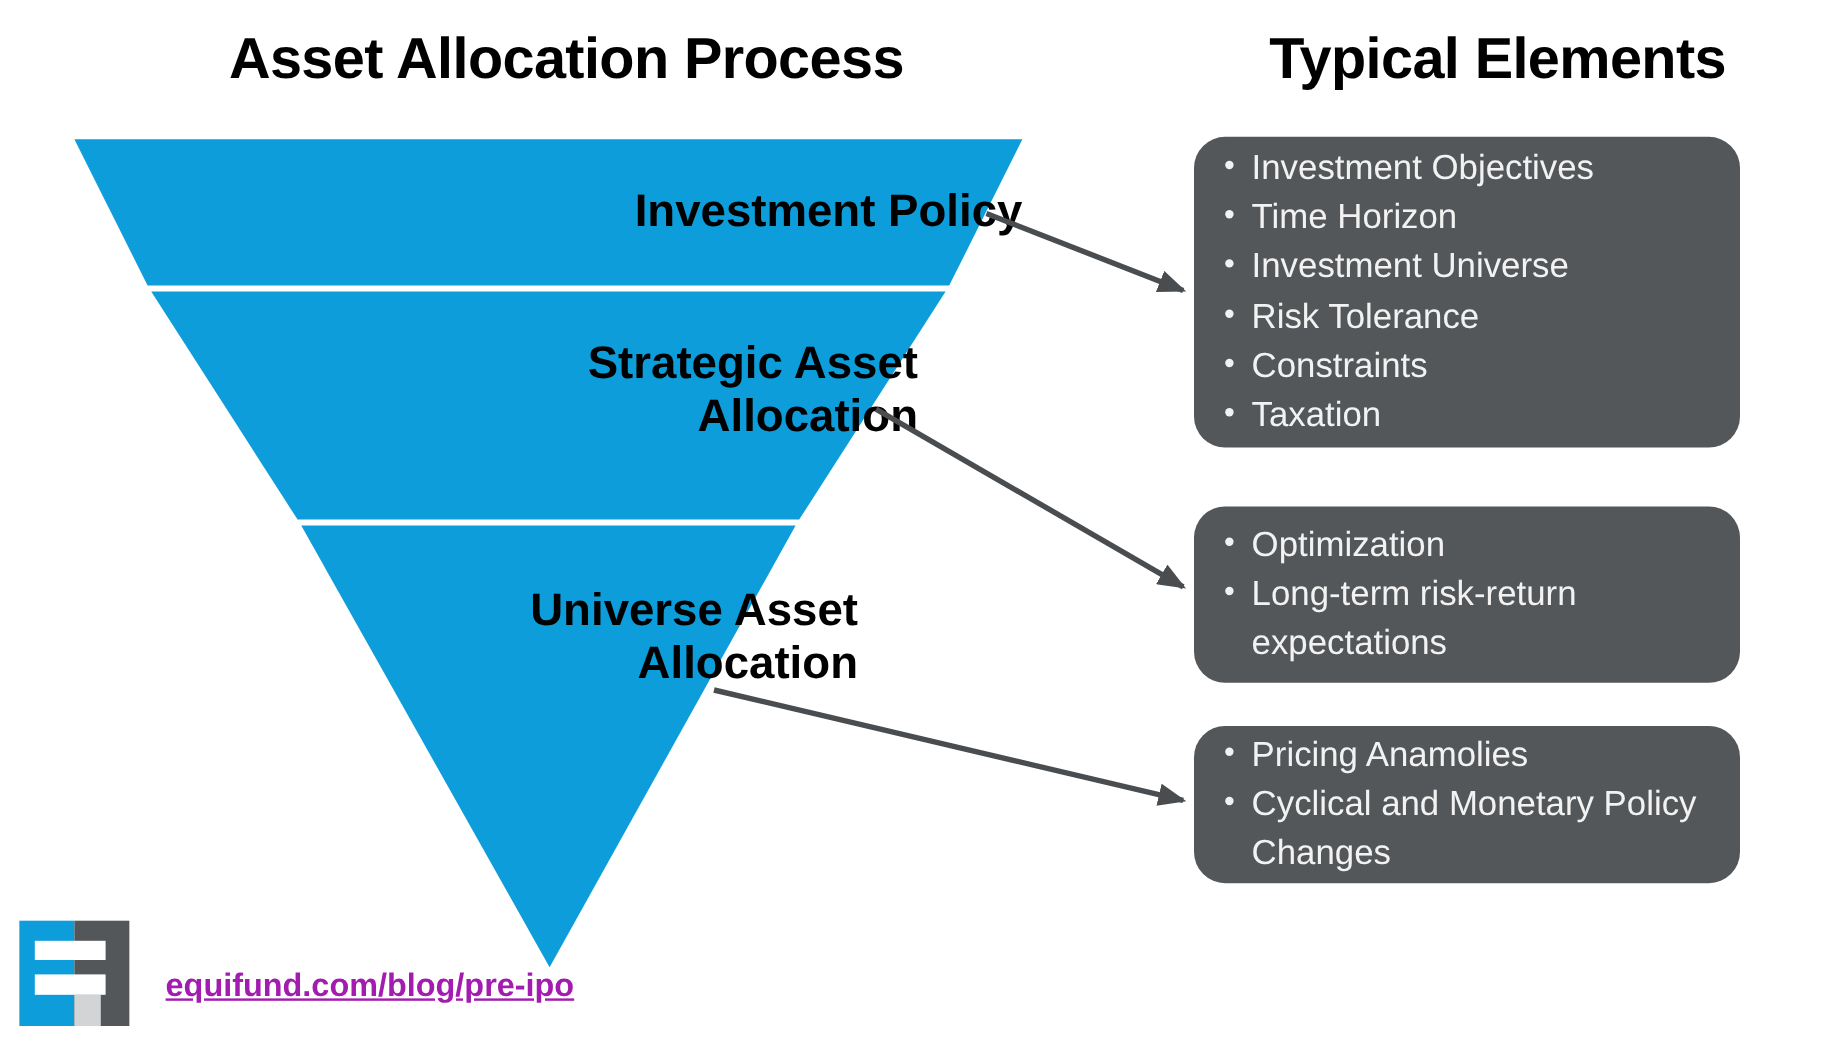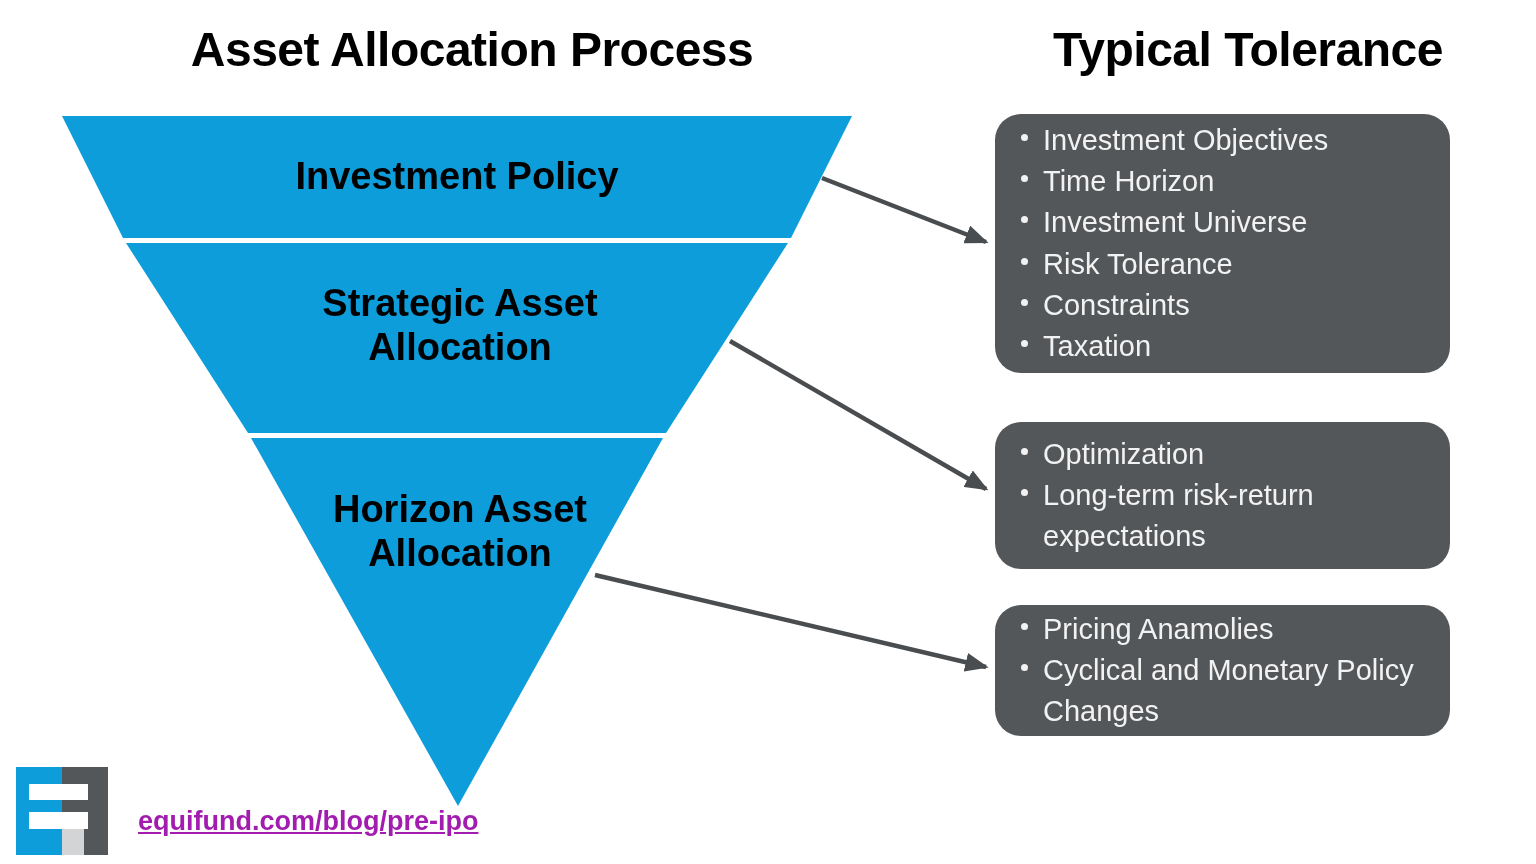--- a/index.html
+++ b/index.html
@@ -44,21 +44,21 @@
   #funnel-svg {
     position: absolute;
     left: 0;
     top: 0;
     width: 920px;
     height: 864px;
   }
 
   .funnel-label {
     position: absolute;
-    text-align: center;
+    text-align: right;
     font-weight: bold;
     color: #000000;
     line-height: 1.15;
     pointer-events: none;
   }
   #funnel-label-0 {
     left: 62px;
     top: 155px;
     width: 790px;
     font-size: 38px;
@@ -142,36 +142,36 @@
     color: #a21caf;
     white-space: nowrap;
     text-decoration: underline;
   }
 </style>
 </head>
 <body>
 
 <div class="heading" id="title-left">Asset Allocation Process</div>
 
-<div class="heading" id="title-right">Typical Tolerance</div>
+<div class="heading" id="title-right">Typical Elements</div>
 
 <svg id="funnel-svg" viewBox="0 0 920 864">
 
   <polygon points="62,116 852,116 791,238 123,238" fill="#0D9DDB"></polygon>
 
   <polygon points="126,243 788,243 666,433 248,433" fill="#0D9DDB"></polygon>
 
   <polygon points="251,438 663,438 458,806" fill="#0D9DDB"></polygon>
 </svg>
 
 <div class="funnel-label" id="funnel-label-0">Investment Policy</div>
 
 <div class="funnel-label" id="funnel-label-1"><span>Strategic Asset</span><br><span>Allocation</span></div>
 
-<div class="funnel-label" id="funnel-label-2"><span>Horizon Asset</span><br><span>Allocation</span></div>
+<div class="funnel-label" id="funnel-label-2"><span>Universe Asset</span><br><span>Allocation</span></div>
 
 <svg id="arrows-svg" viewBox="0 0 1536 864">
   <defs>
     <marker id="arrowhead" markerWidth="5.2" markerHeight="4.2" refX="4.6" refY="2.1" orient="auto" markerUnits="strokeWidth">
       <path d="M0,0 L5.2,2.1 L0,4.2 Z" fill="#4a4d50"></path>
     </marker>
   </defs>
   <line x1="822" y1="178" x2="986" y2="242" stroke="#4a4d50" stroke-width="4.5" marker-end="url(#arrowhead)"></line>
   <line x1="730" y1="341" x2="986" y2="489" stroke="#4a4d50" stroke-width="4.5" marker-end="url(#arrowhead)"></line>
   <line x1="595" y1="575" x2="986" y2="667" stroke="#4a4d50" stroke-width="4.5" marker-end="url(#arrowhead)"></line>

